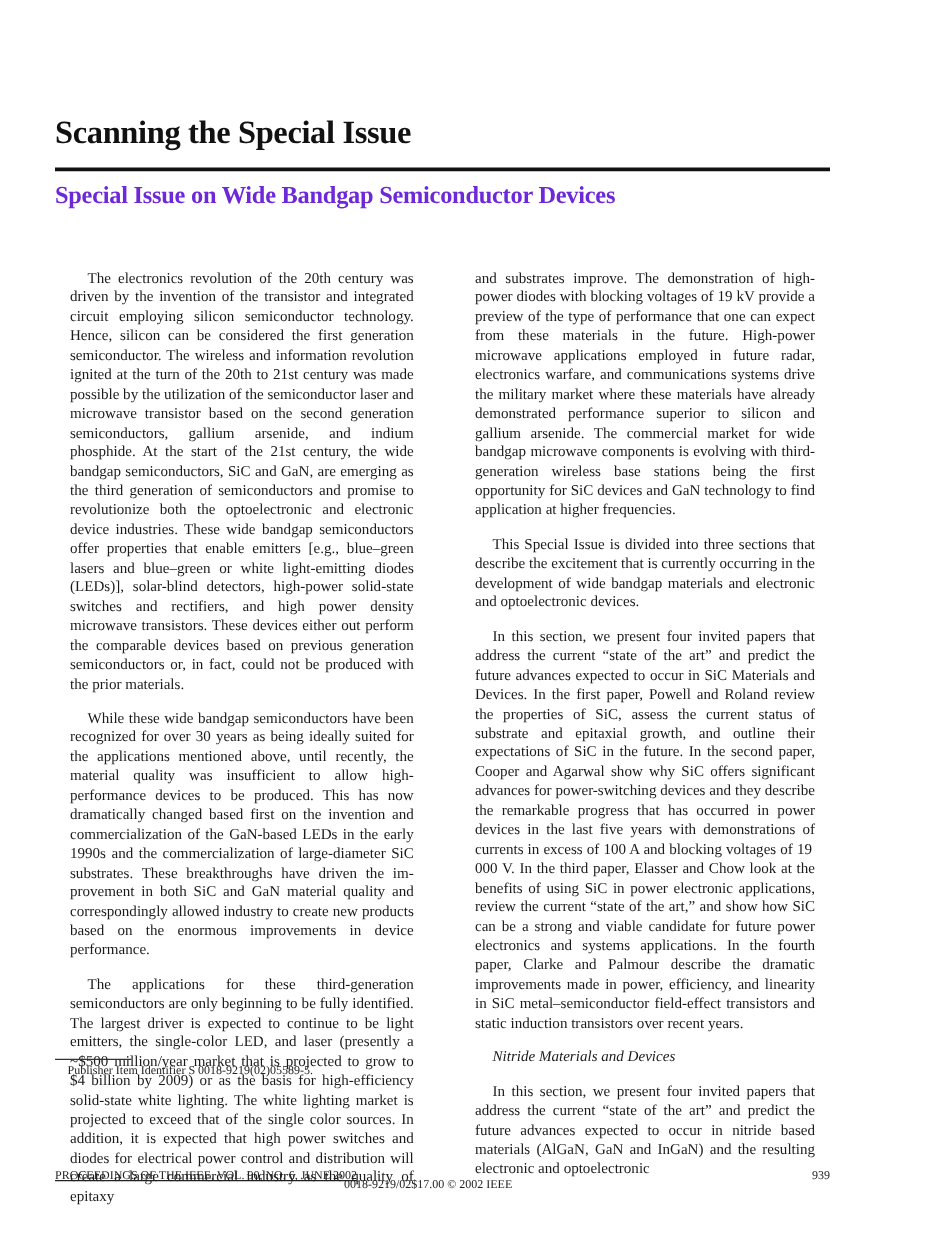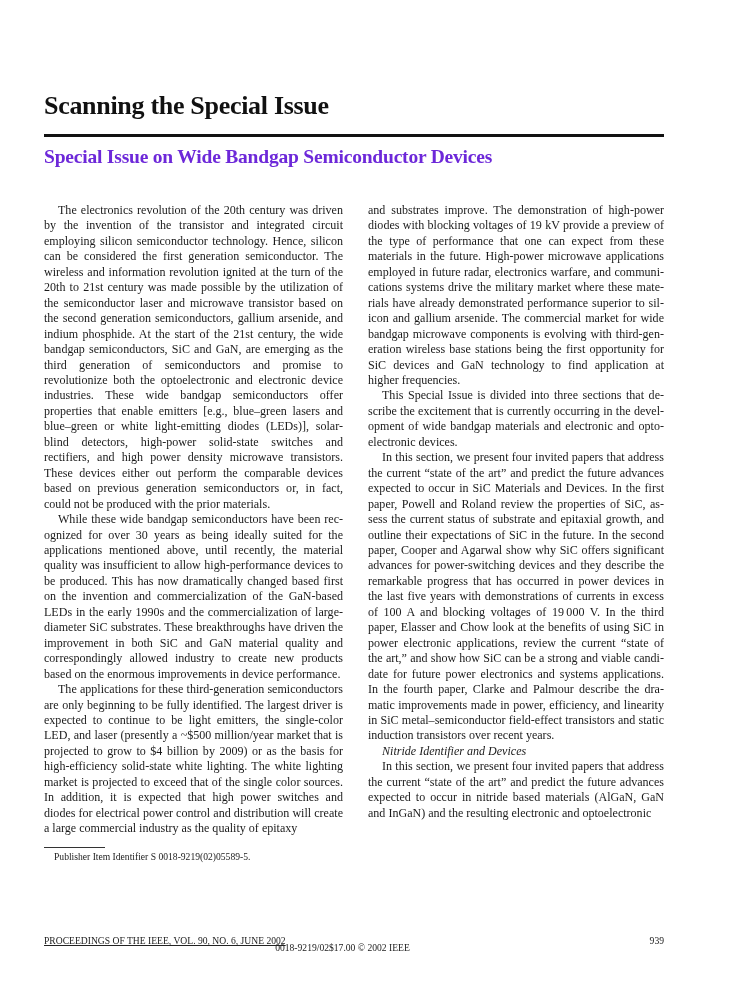--- a/index.html
+++ b/index.html
@@ -22,21 +22,21 @@
     font-size: 19.5px; font-weight: bold; margin: 0; line-height: 24px; color: #6d28d9;
     letter-spacing: -0.2px;
   }
   .col {
     position: absolute; top: 203px;
     font-size: 12.05px; line-height: 15.45px;
     text-align: justify; hyphens: manual;
   }
   .col-left { left: 44px; width: 299px; }
   .col-right { left: 368px; width: 296px; }
-  .col p { margin: 0; text-indent: 14px; }
+  .col p { margin: 12px; text-indent: 14px; }
   .col p.noindent { text-indent: 0; }
   .section-heading {
     font-style: italic; margin: 15px 0 8px 0; text-indent: 0; text-align: left;
   }
   .footnote-rule {
     position: absolute; left: 44px; top: 847px; width: 61px; height: 1px; background: #333;
   }
   .footnote {
     position: absolute; left: 54px; top: 851px;
     font-size: 9.6px; line-height: 12px; color: #222;
@@ -66,21 +66,21 @@
   <p>While these wide bandgap semiconductors have been rec­ognized for over 30 years as being ideally suited for the appli­cations mentioned above, until recently, the material quality was insufficient to allow high-performance devices to be pro­duced. This has now dramatically changed based first on the invention and commercialization of the GaN-based LEDs in the early 1990s and the commercialization of large-diam­eter SiC substrates. These breakthroughs have driven the im­provement in both SiC and GaN material quality and corre­spondingly allowed industry to create new products based on the enormous improvements in device performance.</p>
   <p>The applications for these third-generation semiconduc­tors are only beginning to be fully identified. The largest driver is expected to continue to be light emitters, the single-color LED, and laser (presently a ~$500 million/year market that is projected to grow to $4 billion by 2009) or as the basis for high-efficiency solid-state white lighting. The white lighting market is projected to exceed that of the single color sources. In addition, it is expected that high power switches and diodes for electrical power control and distribution will create a large commercial industry as the quality of epitaxy</p>
 </div>
 
 <div class="col col-right">
   <p class="noindent">and substrates improve. The demonstration of high-power diodes with blocking voltages of 19 kV provide a preview of the type of performance that one can expect from these materials in the future. High-power microwave applications employed in future radar, electronics warfare, and communi­cations systems drive the military market where these mate­rials have already demonstrated performance superior to sil­icon and gallium arsenide. The commercial market for wide bandgap microwave components is evolving with third-gen­eration wireless base stations being the first opportunity for SiC devices and GaN technology to find application at higher frequencies.</p>
   <p>This Special Issue is divided into three sections that de­scribe the excitement that is currently occurring in the devel­opment of wide bandgap materials and electronic and opto­electronic devices.</p>
 
   <p>In this section, we present four invited papers that address the current “state of the art” and predict the future advances expected to occur in SiC Materials and Devices. In the first paper, Powell and Roland review the properties of SiC, as­sess the current status of substrate and epitaxial growth, and outline their expectations of SiC in the future. In the second paper, Cooper and Agarwal show why SiC offers significant advances for power-switching devices and they describe the remarkable progress that has occurred in power devices in the last five years with demonstrations of currents in excess of 100 A and blocking voltages of 19 000 V. In the third paper, Elasser and Chow look at the benefits of using SiC in power electronic applications, review the current “state of the art,” and show how SiC can be a strong and viable candi­date for future power electronics and systems applications. In the fourth paper, Clarke and Palmour describe the dra­matic improvements made in power, efficiency, and linearity in SiC metal–semiconductor field-effect transistors and static induction transistors over recent years.</p>
 
-  <p class="section-heading">Nitride Identifier and Devices</p>
+  <p class="section-heading">Nitride Materials and Devices</p>
   <p>In this section, we present four invited papers that address the current “state of the art” and predict the future advances expected to occur in nitride based materials (AlGaN, GaN and InGaN) and the resulting electronic and optoelectronic</p>
 </div>
 
 <div class="footnote-rule"></div>
 <div class="footnote">Publisher Item Identifier S 0018-9219(02)05589-5.</div>
 
 <div class="copyright">0018-9219/02$17.00 © 2002 IEEE</div>
 <div class="running-footer">PROCEEDINGS OF THE IEEE, VOL. 90, NO. 6, JUNE 2002</div>
 <div class="page-number">939</div>
 

